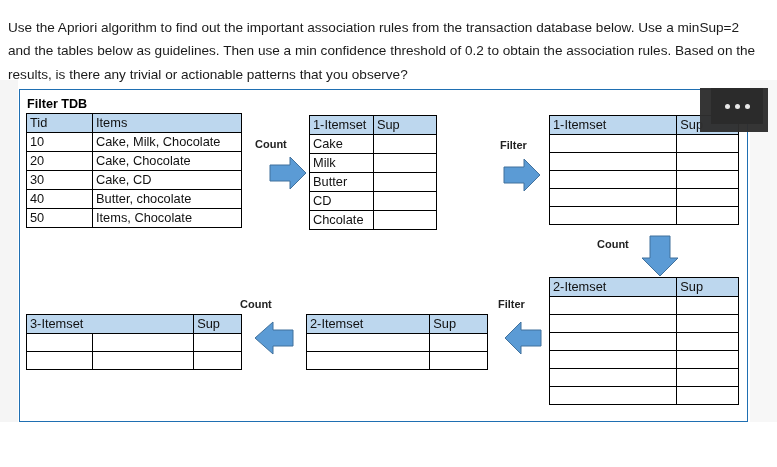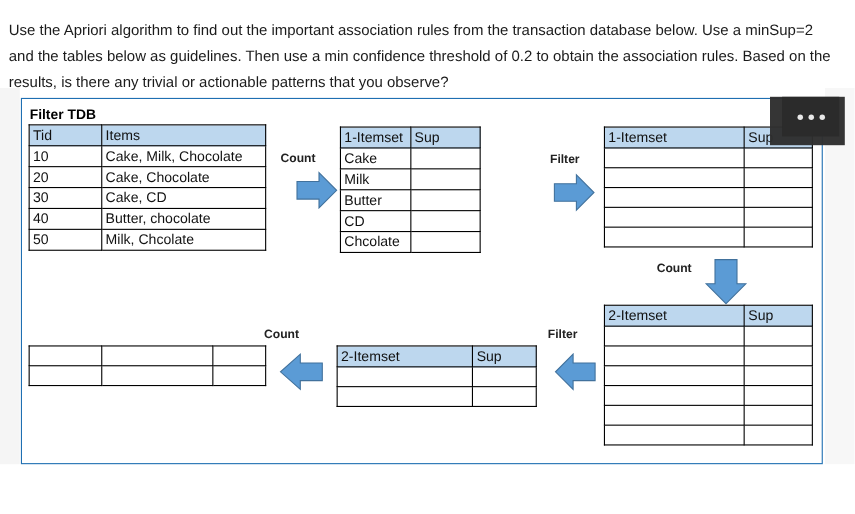--- a/index.html
+++ b/index.html
@@ -123,21 +123,21 @@
       <tr>
         <td class="num" style="width: 66px;">30</td>
         <td>Cake, CD</td>
       </tr>
       <tr>
         <td class="num" style="width: 66px;">40</td>
         <td>Butter, chocolate</td>
       </tr>
       <tr>
         <td class="num" style="width: 66px;">50</td>
-        <td>Milk, Chcolate</td>
+        <td>Items, Chocolate</td>
       </tr>
     </tbody>
 </table>
 
 <div class="steplabel" style="left:255px;top:138px;">Count</div>
 <svg class="arrow" style="left:268px;top:153px;" width="40" height="40" viewBox="0 0 40 40">
   <polygon points="2,12 22,12 22,4 38,20 22,36 22,28 2,28" fill="#5B9BD5" stroke="#41719C" stroke-width="1"></polygon>
 </svg>
 
 <table class="xl" id="tbl-i1c" style="left:309px;top:115px;width:128px;">
@@ -263,20 +263,24 @@
     </tbody>
 </table>
 
 <div class="steplabel" style="left:240px;top:298px;">Count</div>
 <svg class="arrow" style="left:253px;top:318px;" width="42" height="40" viewBox="0 0 42 40">
   <polygon points="40,12 20,12 20,4 2,20 20,36 20,28 40,28" fill="#5B9BD5" stroke="#41719C" stroke-width="1"></polygon>
 </svg>
 
 <table class="xl" id="tbl-i3" style="left:26px;top:314px;width:216px;">
   <tbody>
+      <tr class="hdr">
+        <td colspan="2">3-Itemset</td>
+        <td colspan="1" style="width: 48px;">Sup</td>
+      </tr>
       <tr>
         <td style="width: 66px;"></td>
         <td style="width: 102px;"></td>
         <td style="width: 48px;"></td>
       </tr>
       <tr>
         <td style="width: 66px;"></td>
         <td style="width: 102px;"></td>
         <td style="width: 48px;"></td>
       </tr>

